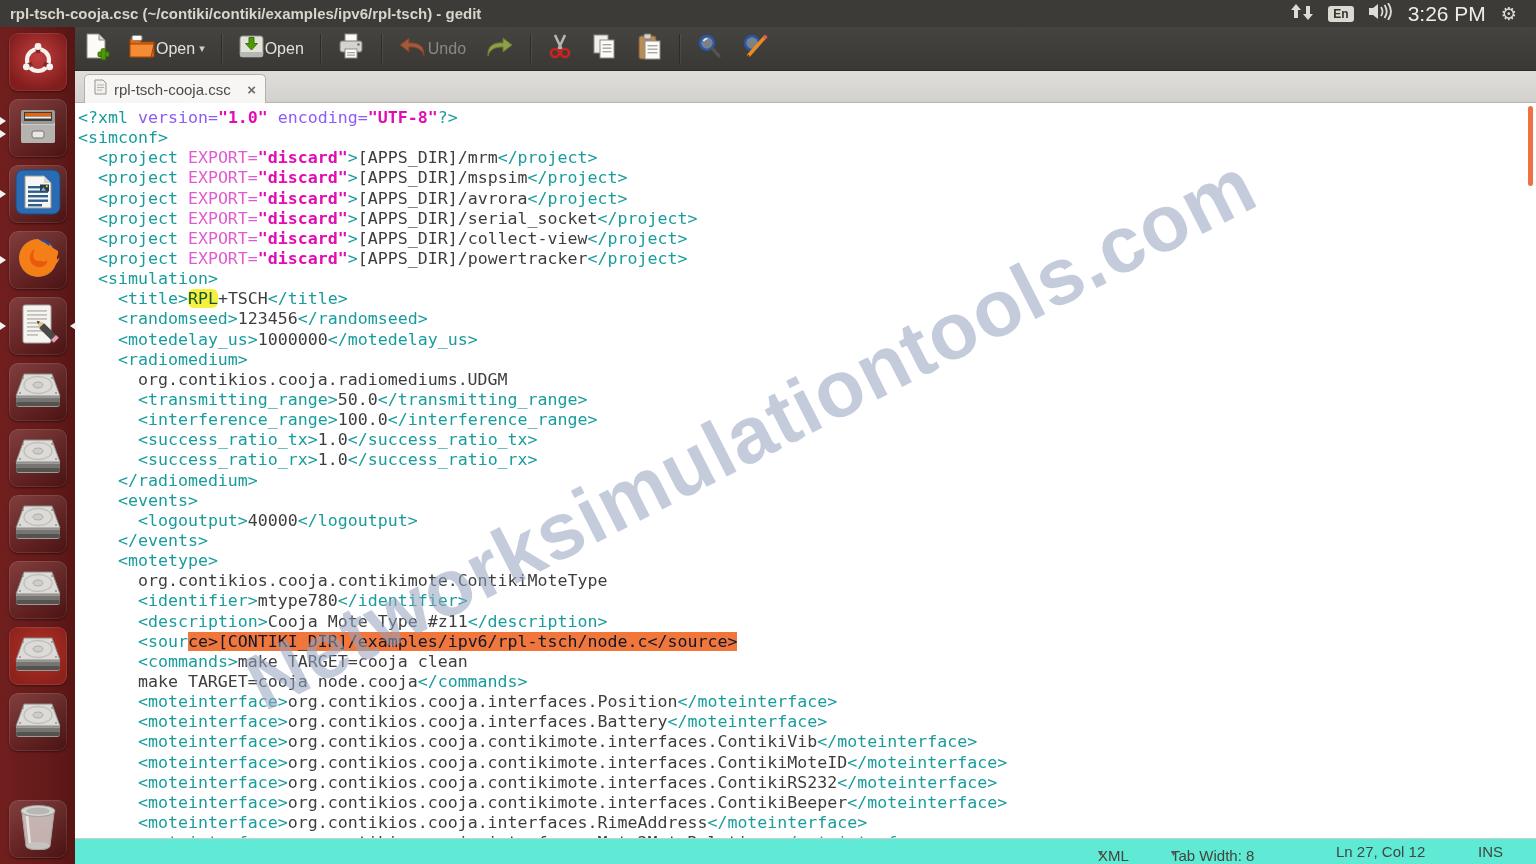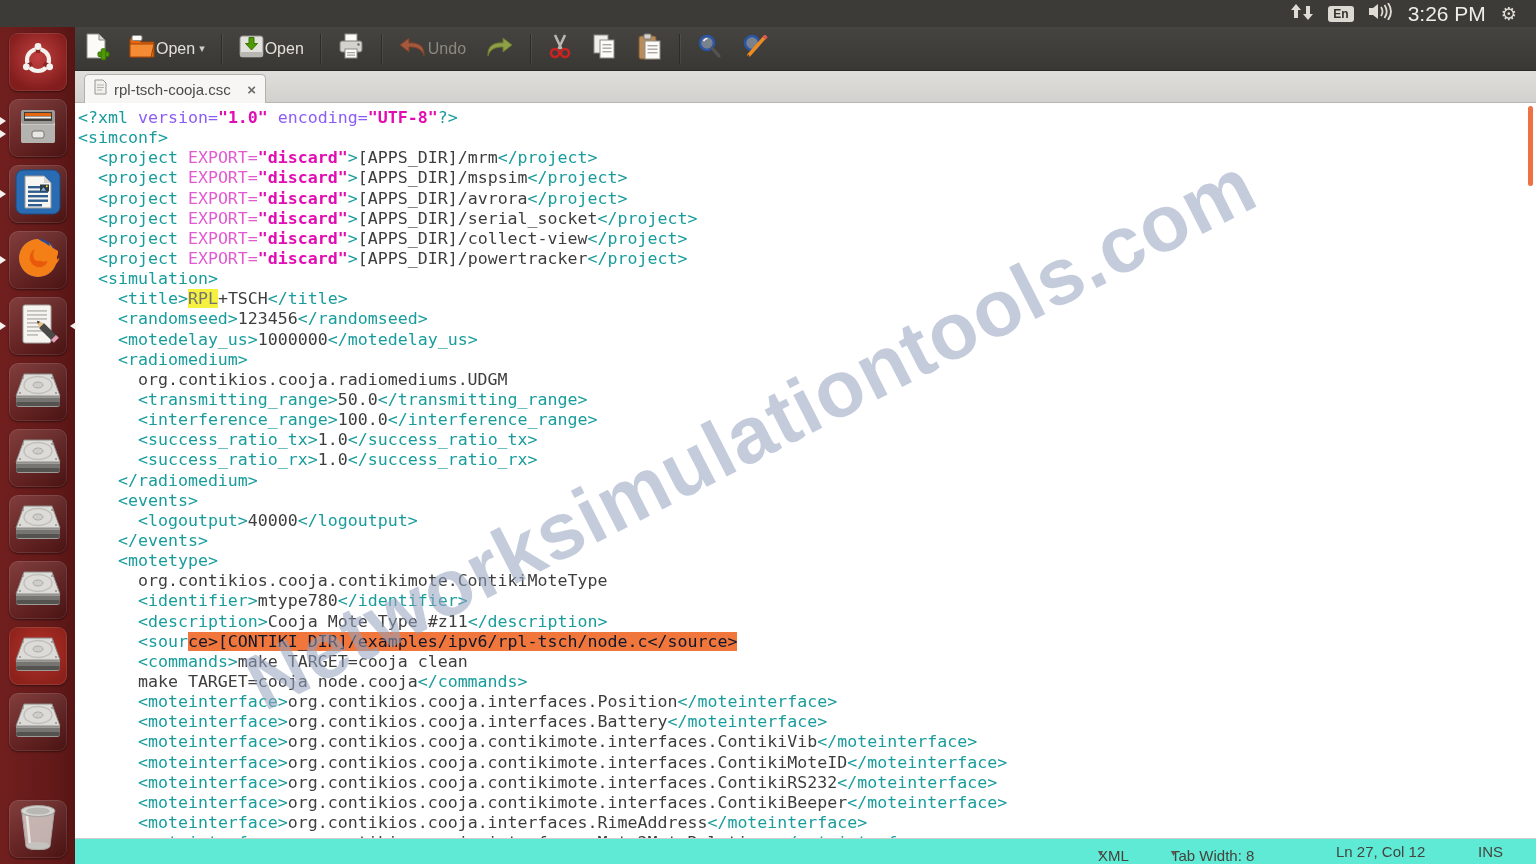--- a/index.html
+++ b/index.html
@@ -57,21 +57,21 @@
   #editor{position:absolute;left:75px;top:103px;width:1461px;height:735px;background:#fff;
           overflow:hidden;font-family:"DejaVu Sans Mono","Liberation Mono",monospace;
           font-size:16.6px;line-height:20.15px;white-space:pre;
           padding:5px 0 0 3px;box-sizing:border-box;color:#3e3e3e;z-index:5;}
   .code-line{height:20.15px;}
   .tk-t{color:#1a9c9c;}
   .tk-a{color:#8b5cf6;}
   .tk-e{color:#e25ad0;}
   .tk-v{color:#e20cb3;font-weight:bold;}
   .tk-p{color:#3e3e3e;}
-  .tk-hl{background:#f6f13e;color:#737373;}
+  .tk-hl{background:#f6f13e;color:#14532d;border-radius:6px;}
   .tk-sel{background:#f0763c;color:#0f172a;}
 
   
   #watermark{position:absolute;left:252px;top:642px;transform:rotate(-27deg);
              transform-origin:left center;font-size:80px;font-weight:bold;
              color:rgba(147,163,191,0.55);letter-spacing:1px;white-space:nowrap;
              z-index:8;pointer-events:none;font-family:"Liberation Sans",sans-serif;}
 
   
   #scrollbar-thumb{position:absolute;left:1528px;top:106px;width:5px;height:80px;
@@ -84,20 +84,21 @@
   .sb-caret{font-size:10px;color:#5a5955;}
   #sb-lang{left:1023px;}
   #sb-tabw{left:1096px;}
   #sb-pos{left:1261px;}
   #sb-ins{left:1403px;}
 </style>
 </head>
 <body>
 
 <div id="panel">
+  <div class="panel-title">rpl-tsch-cooja.csc (~/contiki/contiki/examples/ipv6/rpl-tsch) - gedit</div>
   <div class="panel-right">
     <span>
       <svg width="22" height="16" viewBox="0 0 22 16">
         <polygon points="5,0 10,6 7,6 7,14 3,14 3,6 0,6" fill="#dfdcd5"></polygon>
         <polygon points="17,16 12,10 15,10 15,2 19,2 19,10 22,10" fill="#dfdcd5"></polygon>
       </svg>
     </span>
     <span class="en-badge">En</span>
     <span>
       <svg width="24" height="17" viewBox="0 0 24 17">

